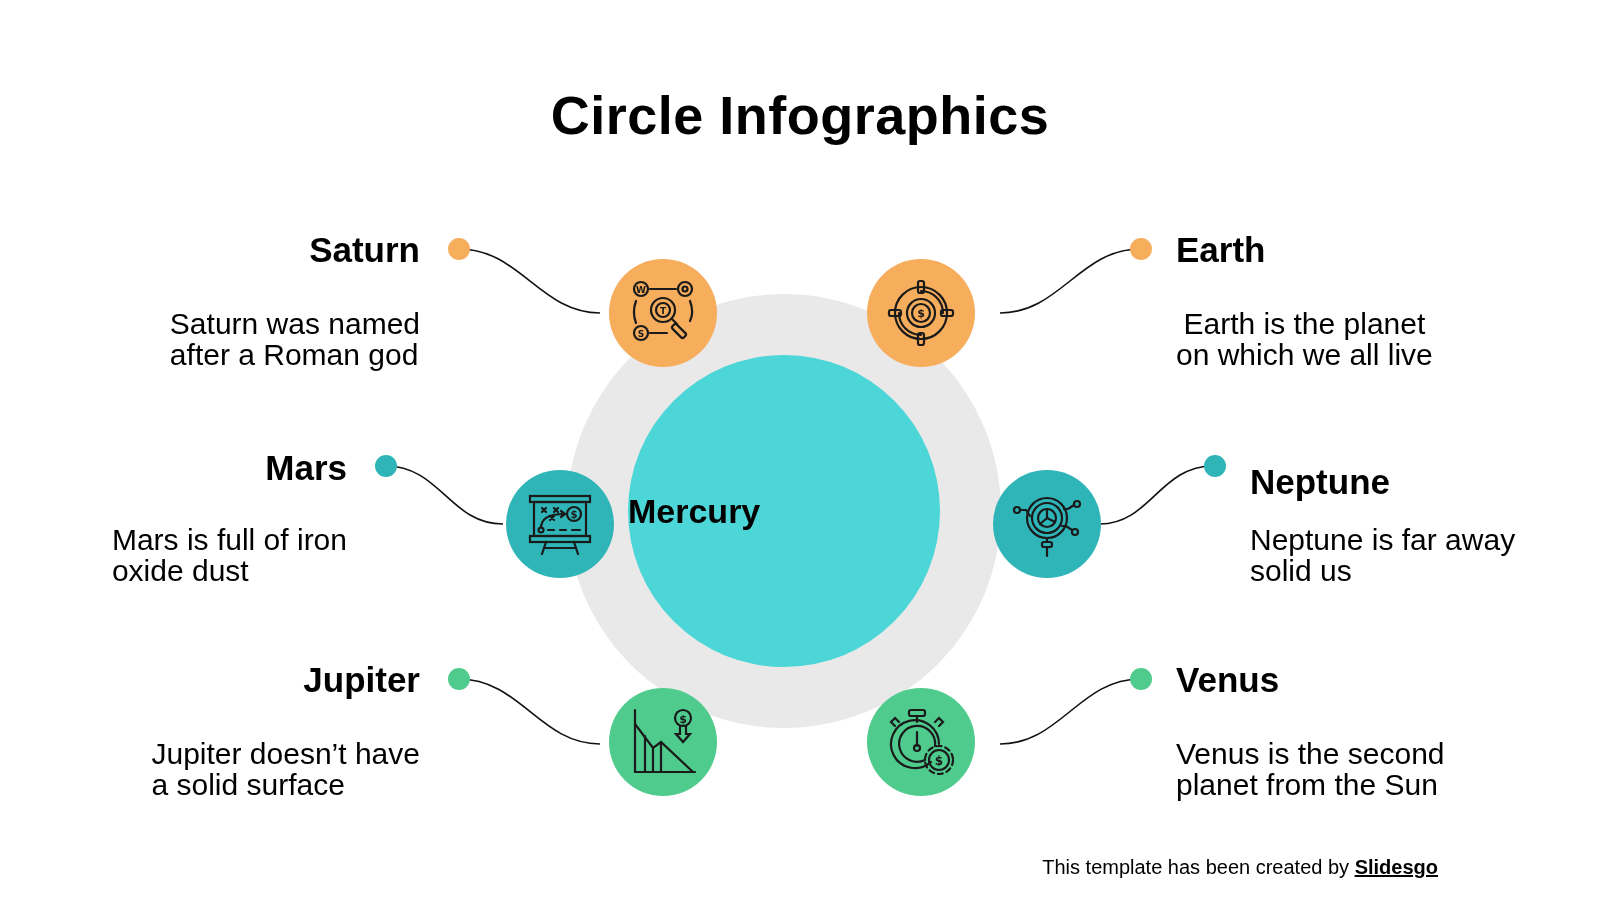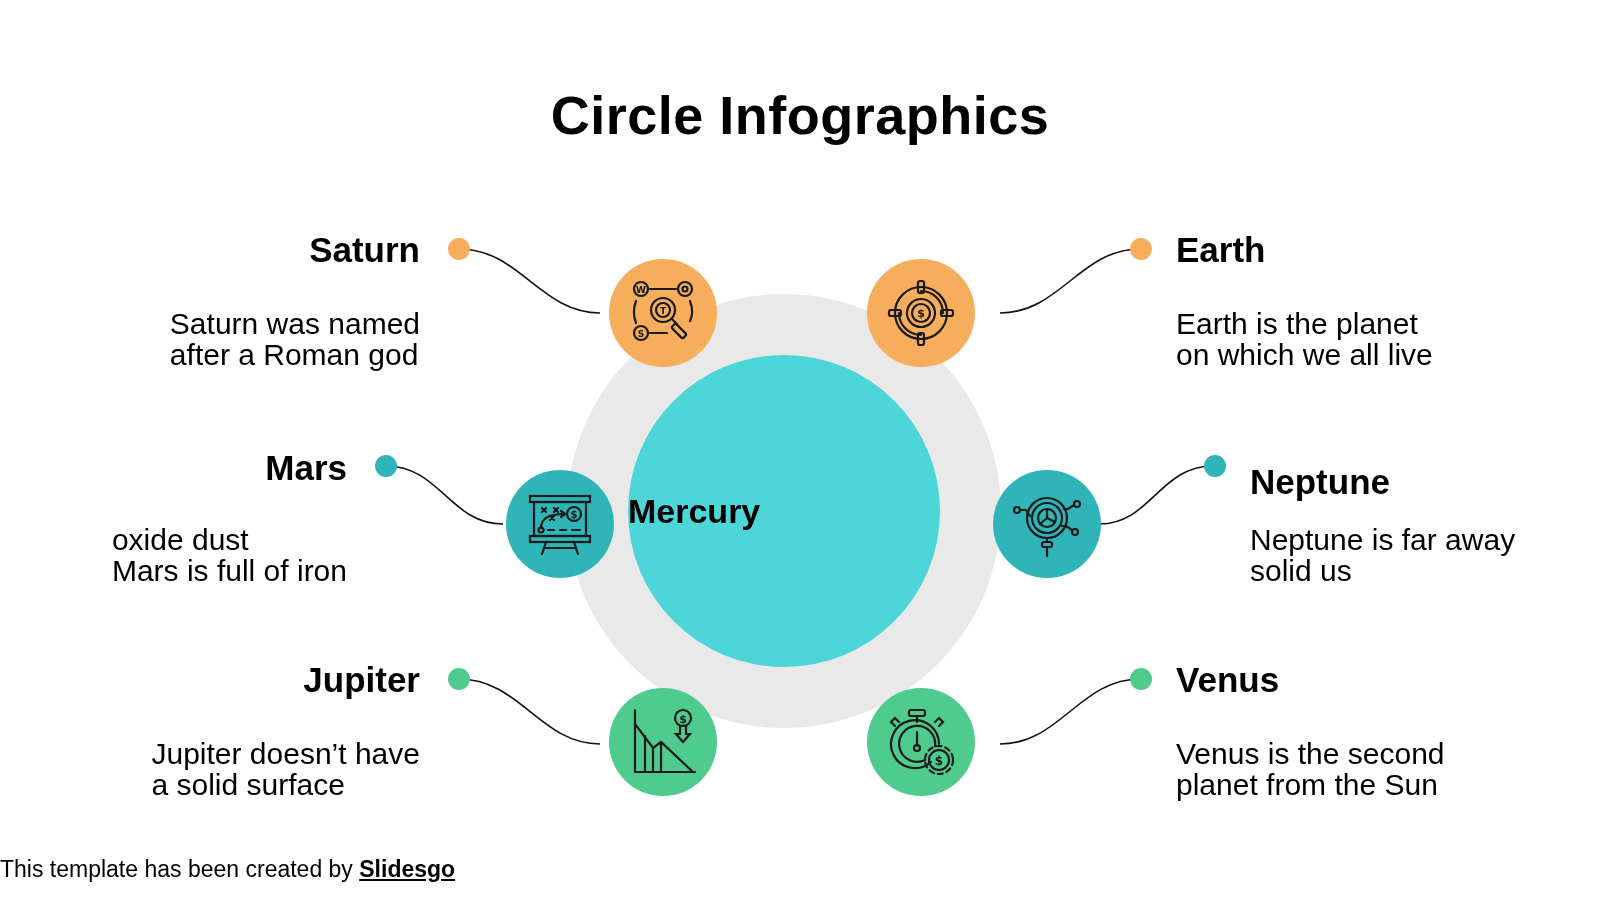--- a/index.html
+++ b/index.html
@@ -10,21 +10,21 @@
     .ring { position:absolute; left:567px; top:294px; width:434px; height:434px; border-radius:50%; background:#e9e9e9; }
     .core { position:absolute; left:628px; top:355px; width:312px; height:312px; border-radius:50%;
             display:flex; align-items:center; justify-content:flex-start; font-size:34px; font-weight:bold; }
     .node { position:absolute; width:108px; height:108px; border-radius:50%; display:flex; align-items:center; justify-content:center; }
     .node svg { width:72px; height:72px; }
     .dot { position:absolute; width:22px; height:22px; border-radius:50%; }
     .heading { position:absolute; font-size:35px; font-weight:bold; line-height:40px; white-space:nowrap; }
     .desc { position:absolute; font-size:30px; line-height:31px; white-space:nowrap; }
     .right-align { }
     .connectors { position:absolute; left:0; top:0; width:1600px; height:900px; pointer-events:none; }
-    .footer { position:absolute; left:0; width:1438px; top:856px; text-align:left; font-size:23px; }
+    .footer { position:absolute; left:0; width:1438px; top:856px; text-align:right; font-size:20px; }
     .footer a { color:#000; font-weight:bold; text-decoration:underline; }
   </style>
 </head>
 <body>
 
 <div class="title">Circle Infographics</div>
 
 <svg class="connectors" viewBox="0 0 1600 900">
   <g fill="none" stroke="#111" stroke-width="1.6">
     <path d="M459,249 C520,249 540,313 600,313"></path>
@@ -76,21 +76,21 @@
       <circle cx="36" cy="36" r="9"></circle>
     <text x="36" y="40" font-size="11" text-anchor="middle" fill="#1a1a1a" stroke="none" font-family="DejaVu Sans, sans-serif" font-weight="bold">$</text>
     <rect x="33" y="4" width="6" height="12" rx="2"></rect>
       <rect x="33" y="56" width="6" height="12" rx="2"></rect>
     <rect x="4" y="33" width="12" height="6" rx="2"></rect>
       <rect x="56" y="33" width="12" height="6" rx="2"></rect>
   </svg>
 </div>
 <div class="dot" style="left:1130px;top:238px;background:#f6ad5c;"></div>
 <div class="heading" style="left:1176px;top:230px;">Earth</div>
-<div class="desc" style="left:1176px;top:308px;">
+<div class="desc" style="left:1176px;top:308px;text-align:center;">
   <div>Earth is the planet</div>
   <div>on which we all live</div>
 </div>
 
 <div class="node" style="left:506px;top:470px;background:#2fb5b8;">
   <svg viewBox="0 0 72 72" fill="none" stroke="#1a1a1a" stroke-width="2.2" stroke-linecap="round">
     <rect x="6" y="8" width="60" height="6"></rect>
       <rect x="10" y="14" width="52" height="34"></rect>
       <rect x="6" y="48" width="60" height="6"></rect>
     <path d="M18,20 l4,4 M22,20 l-4,4"></path>
@@ -105,22 +105,22 @@
       <line x1="36" y1="42" x2="42" y2="42"></line>
       <line x1="48" y1="42" x2="56" y2="42"></line>
     <line x1="22" y1="54" x2="18" y2="66"></line>
       <line x1="50" y1="54" x2="54" y2="66"></line>
       <line x1="20" y1="60" x2="52" y2="60"></line>
   </svg>
 </div>
 <div class="dot" style="left:375px;top:455px;background:#2fb5b8;"></div>
 <div class="heading right-align" style="right:1253px;top:448px;">Mars</div>
 <div class="desc right-align" style="right:1253px;top:524px;">
+  <div>Mars is full of iron</div>
   <div>oxide dust</div>
-  <div>Mars is full of iron</div>
 </div>
 
 <div class="node" style="left:993px;top:470px;background:#2fb5b8;">
   <svg viewBox="0 0 72 72" fill="none" stroke="#1a1a1a" stroke-width="2.2" stroke-linecap="round">
     <circle cx="36" cy="30" r="20"></circle>
       <circle cx="36" cy="30" r="15"></circle>
       <circle cx="36" cy="30" r="9"></circle>
     <line x1="36" y1="21" x2="36" y2="30"></line>
       <line x1="36" y1="30" x2="44" y2="34"></line>
       <line x1="36" y1="30" x2="29" y2="36"></line>

